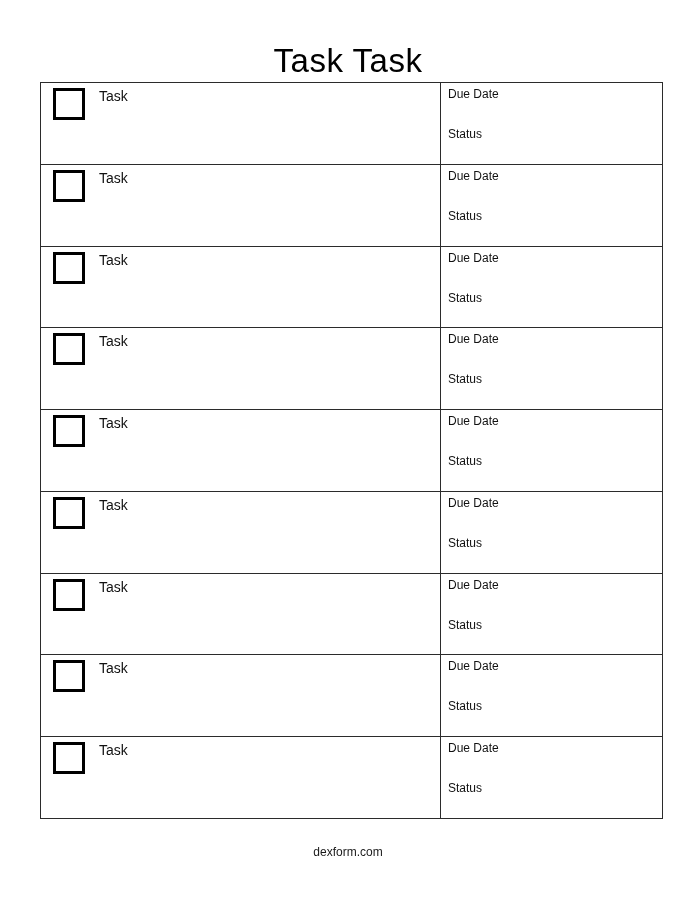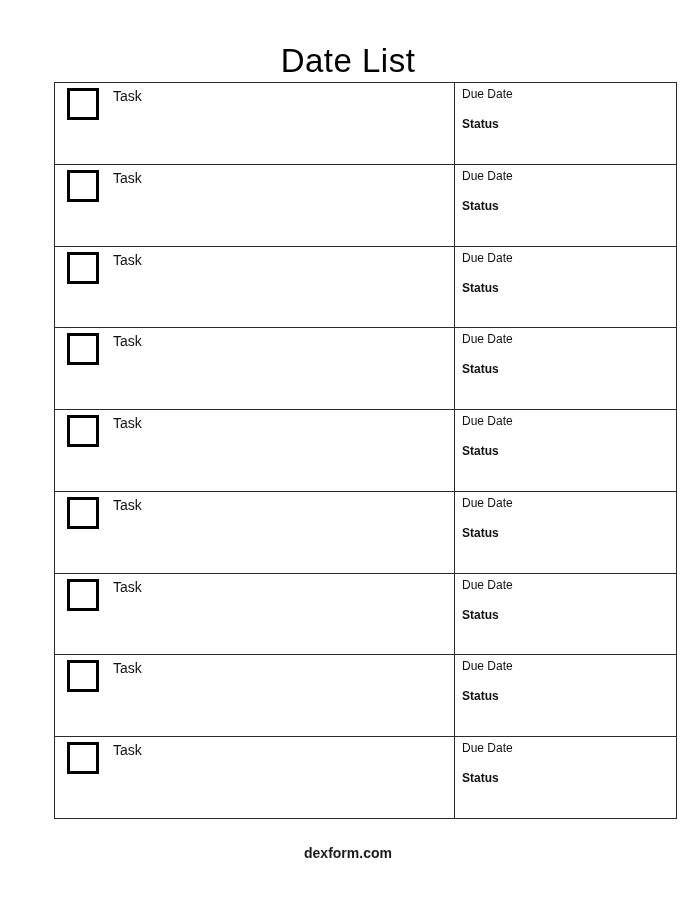--- a/index.html
+++ b/index.html
@@ -21,21 +21,21 @@
     top: 42px;
     width: 696px;
     text-align: center;
     font-size: 33px;
     font-weight: 400;
     color: #000000;
     letter-spacing: 0.5px;
   }
   .task-table {
     position: absolute;
-    left: 54px;
+    left: 40px;
     top: 82px;
     width: 623px;
     height: 737px;
     box-sizing: border-box;
     border: 1px solid var(--border-color, #2b2b2b);
     display: flex;
     flex-direction: column;
     background: var(--bg, #ffffff);
   }
   .row {
@@ -68,38 +68,36 @@
     margin-left: 14px;
     padding-top: 1px;
   }
   .cell-meta {
     flex: 1;
     padding: 3px 0 0 7px;
     font-size: 12px;
     line-height: 16px;
   }
   .status-label {
-    margin-top: 14px;
-    font-weight: bold;
+    margin-top: 24px;
   }
   .footer {
     position: absolute;
     left: 0;
     top: 845px;
     width: 696px;
     text-align: center;
-    font-size: 14px;
+    font-size: 12px;
     color: #1a1a1a;
-    font-weight: bold;
   }
 </style>
 </head>
 <body>
 
-<div class="page-title">Date List</div>
+<div class="page-title">Task Task</div>
 
 <div class="task-table">
 
     <div class="row">
       <div class="cell-task">
         <div class="checkbox"></div>
         <div class="task-label">Task</div>
       </div>
       <div class="cell-meta">
         <div class="due-label">Due Date</div>

